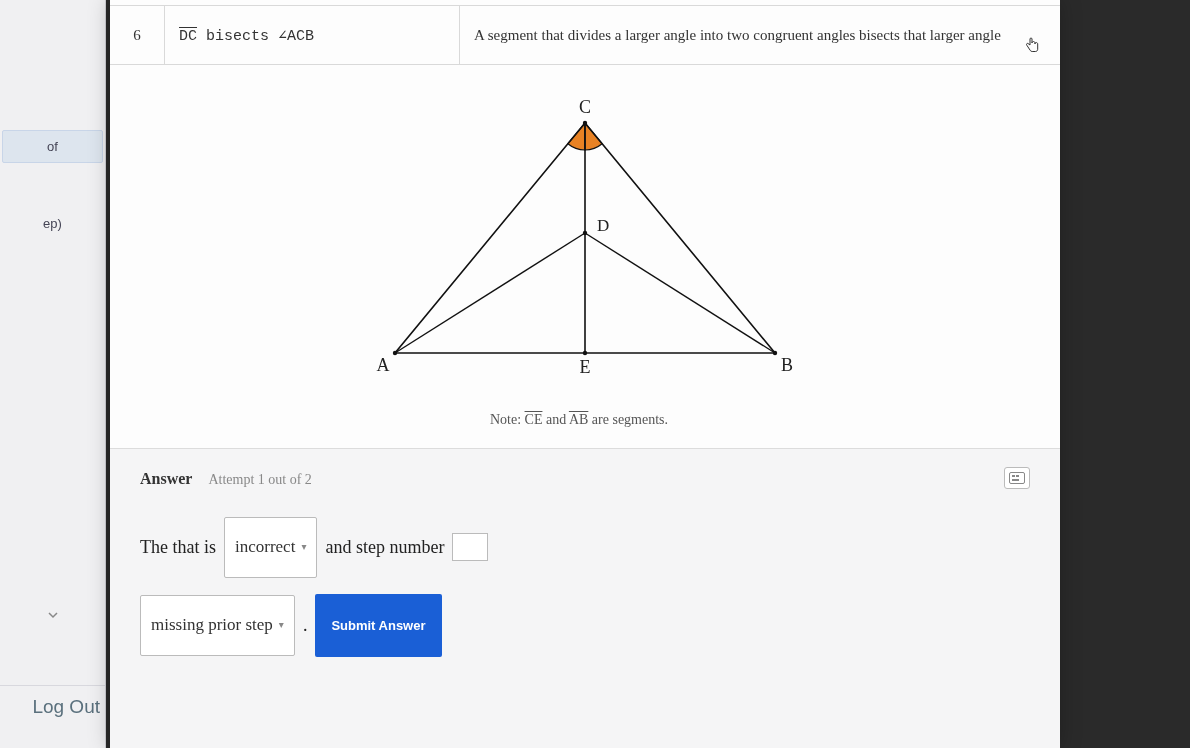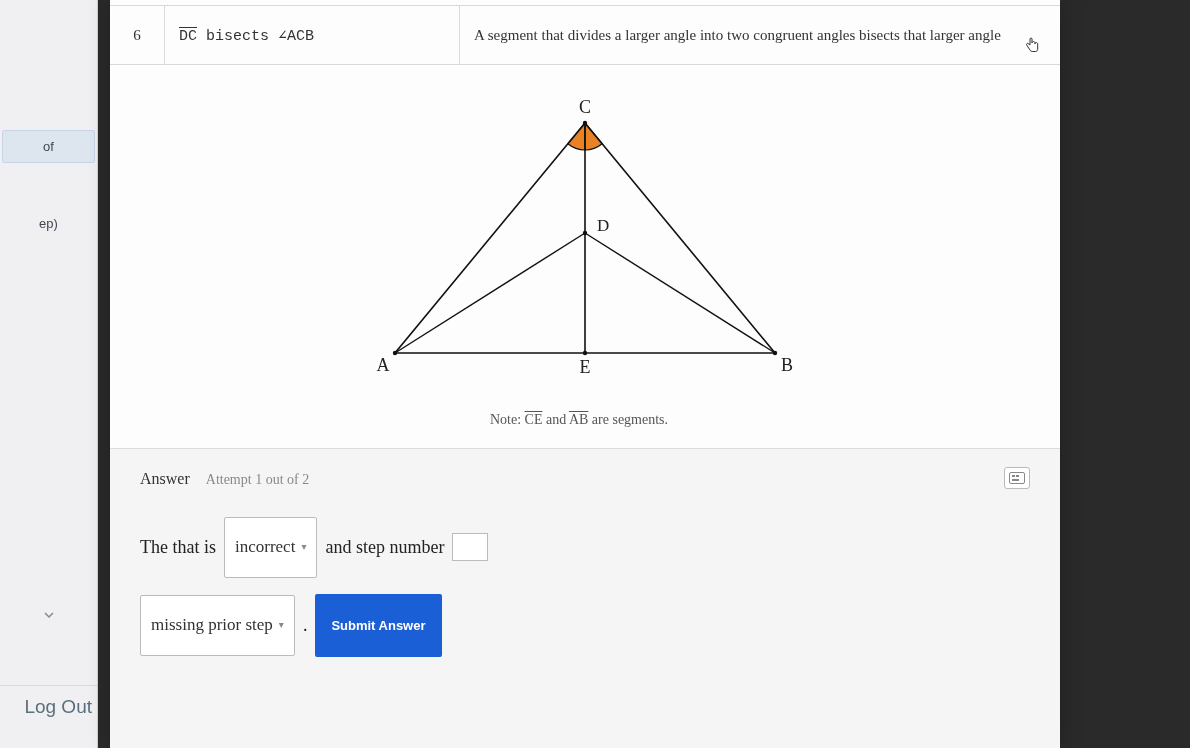--- a/index.html
+++ b/index.html
@@ -13,21 +13,21 @@
   .viewport {
     position: relative;
     width: 1190px;
     height: 748px;
     background: #2a2a2a;
   }
   .left-rail {
     position: absolute;
     left: 0;
     top: 0;
-    width: 98px;
+    width: 106px;
     height: 100%;
     background: #f0f0f2;
     border-right: 1px solid #d0d0d5;
     display: flex;
     flex-direction: column;
     justify-content: space-between;
   }
   .left-top {
     padding: 10px 0;
   }
@@ -153,21 +153,21 @@
   .answer-head {
     display: flex;
     align-items: baseline;
     justify-content: space-between;
   }
   .answer-title {
     font-family: Georgia, serif;
     font-size: 16px;
     color: #333;
   }
-  .answer-title .bold { font-weight: normal; }
+  .answer-title .bold { font-weight: bold; }
   .answer-title .muted { color: #888; font-size: 14px; margin-left: 12px;}
   .keypad-icon {
     width: 26px;
     height: 22px;
     border: 1px solid #bbb;
     border-radius: 3px;
     background: #fff;
     display: flex; align-items:center; justify-content:center;
     font-size: 11px;
     color: #888;

